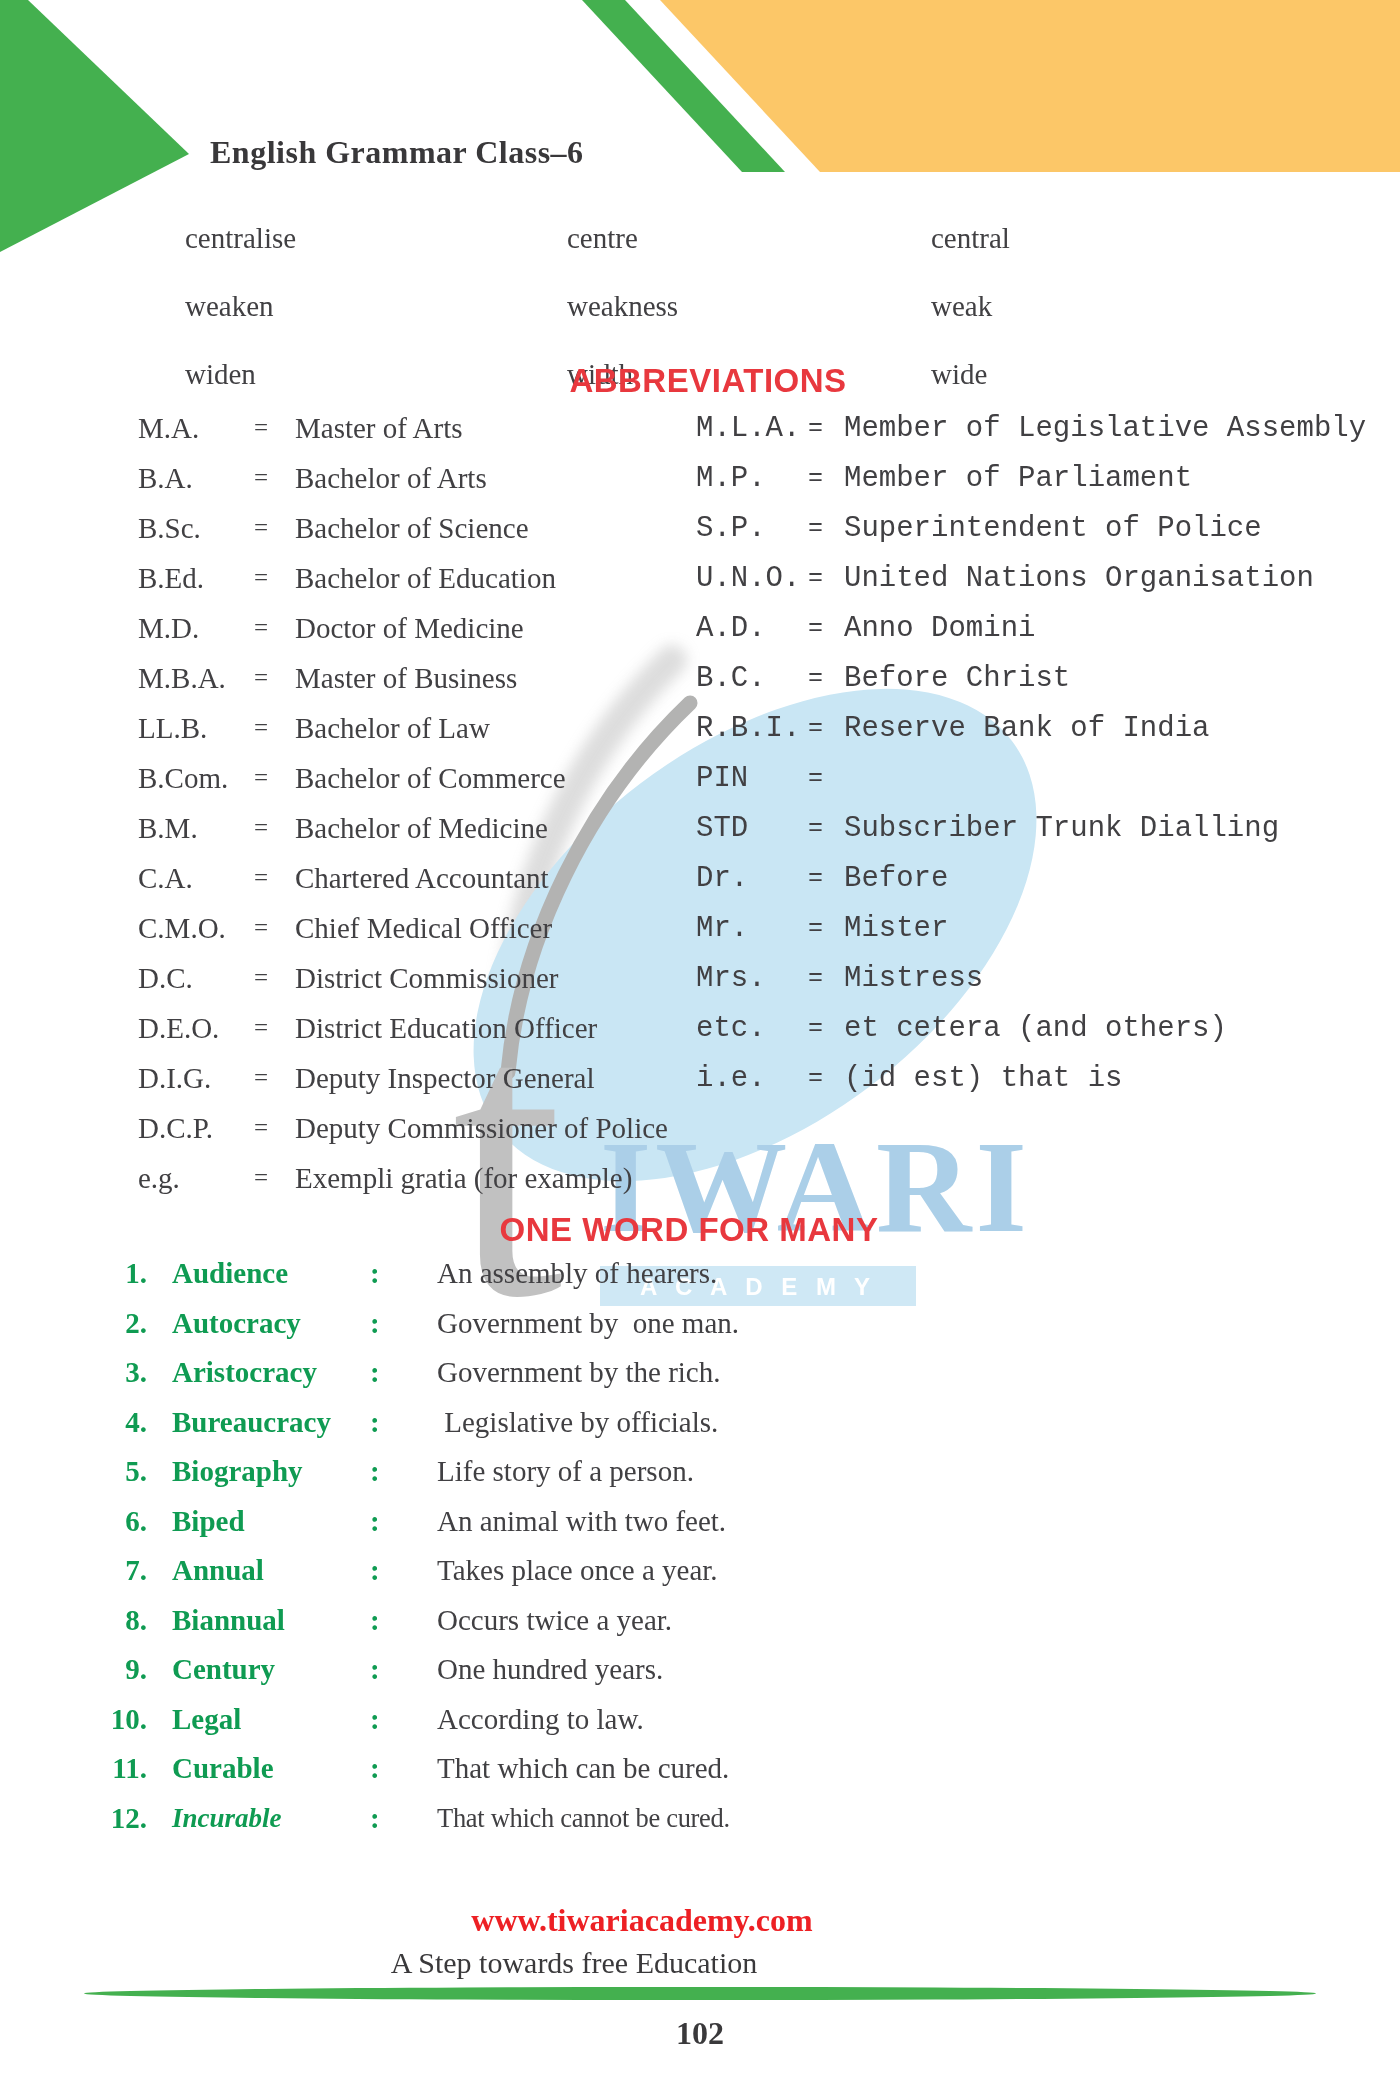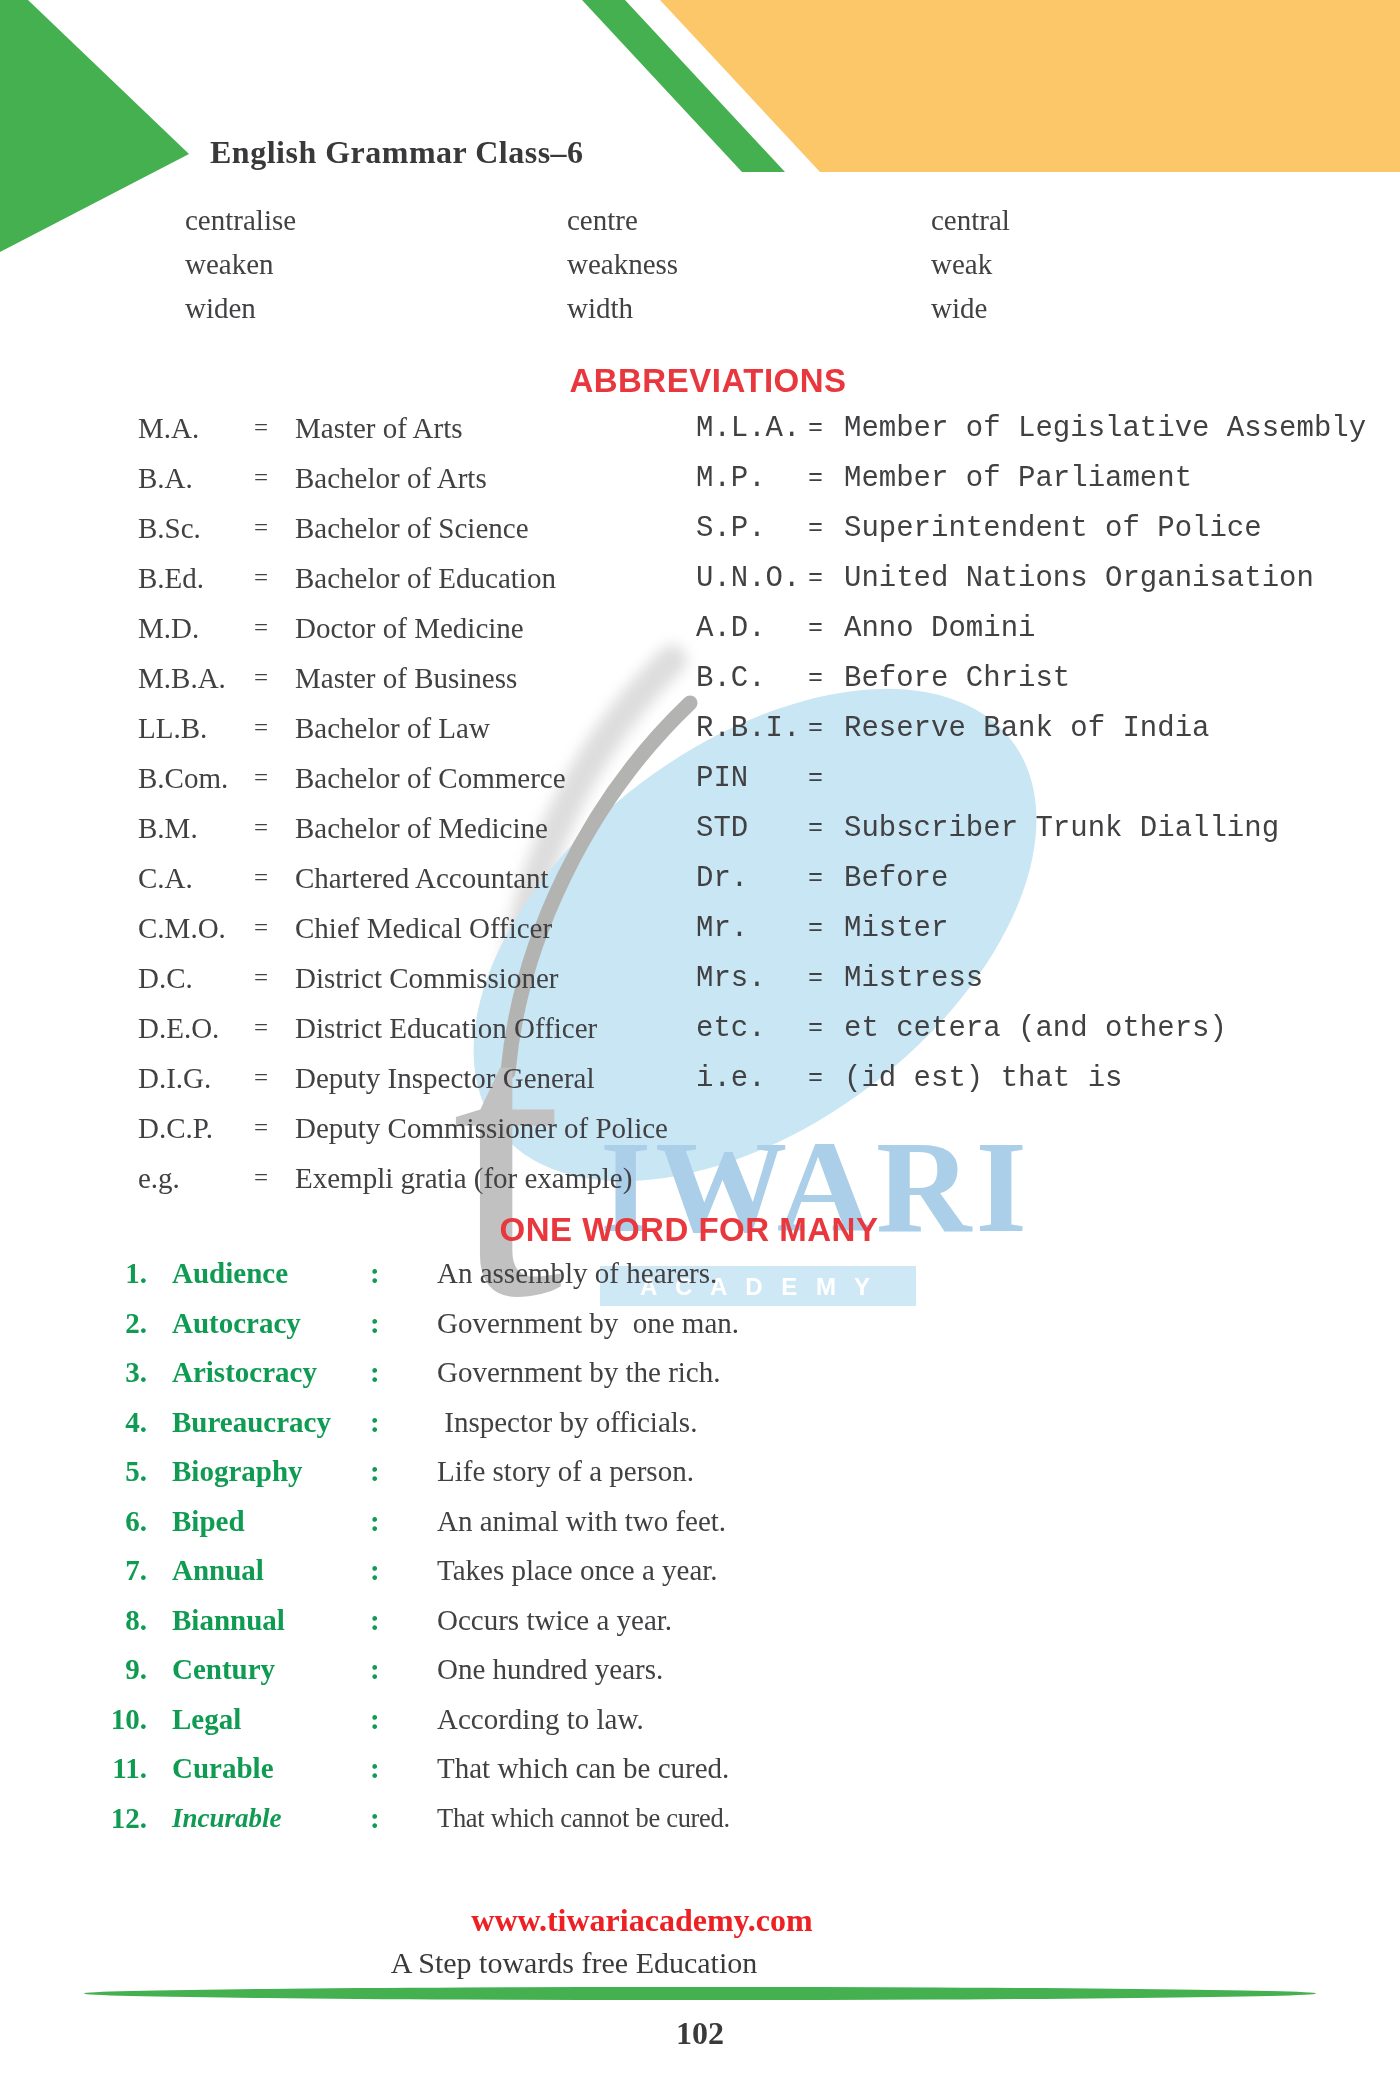--- a/index.html
+++ b/index.html
@@ -10,21 +10,21 @@
   }
   
   .header-art{position:absolute;top:0;left:0;width:1400px;height:260px;z-index:1;}
   
   .page-title{
     position:absolute;left:210px;top:134px;z-index:2;
     font-size:32px;font-weight:bold;color:#39383a;letter-spacing:.5px;
   }
   
   .word-forms{position:absolute;left:185px;top:198px;width:1100px;z-index:2;}
-  .wf-row{height:44px;display:flex;align-items:center;font-size:29px;}
+  .wf-row{height:44px;display:flex;font-size:29px;margin-top:24px;}
   .wf-c1{width:382px;}
   .wf-c2{width:364px;}
   
   .sec-heading{
     position:absolute;z-index:2;text-align:center;
     font-family:"Liberation Sans", sans-serif;font-weight:bold;
     font-size:33px;color:#e8383e;letter-spacing:.5px;white-space:nowrap;
   }
   .h-abbrev{left:8px;width:1400px;top:362px;}
   .h-oneword{left:0;width:1378px;top:1211px;}
@@ -296,21 +296,21 @@
     <div class="item-row">
         <span class="inum">3.</span>
         <span class="iword">Aristocracy</span>
         <span class="icolon">:</span>
         <span class="idef">Government by the rich.</span>
       </div>
     <div class="item-row">
         <span class="inum">4.</span>
         <span class="iword">Bureaucracy</span>
         <span class="icolon">:</span>
-        <span class="idef"> Inspector by officials.</span>
+        <span class="idef"> Legislative by officials.</span>
       </div>
     <div class="item-row">
         <span class="inum">5.</span>
         <span class="iword">Biography</span>
         <span class="icolon">:</span>
         <span class="idef">Life story of a person.</span>
       </div>
     <div class="item-row">
         <span class="inum">6.</span>
         <span class="iword">Biped</span>

